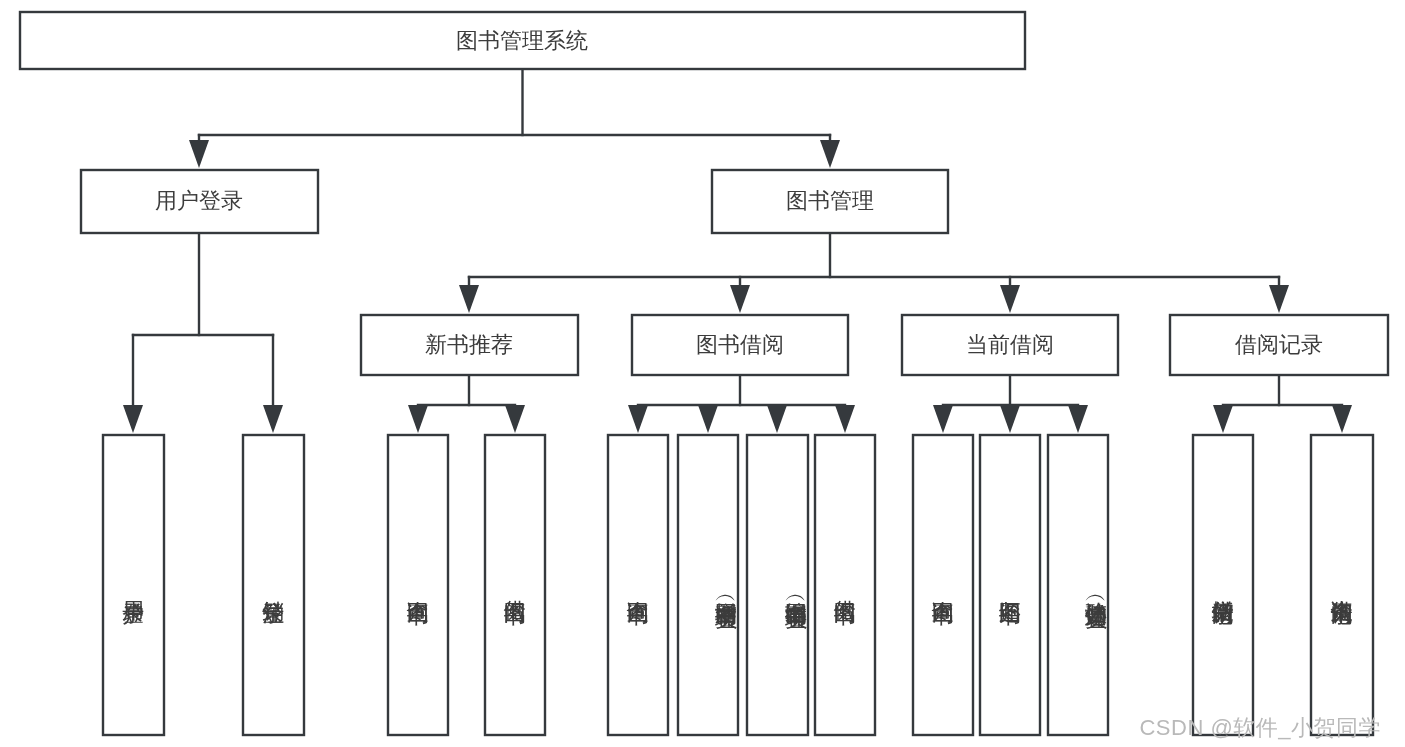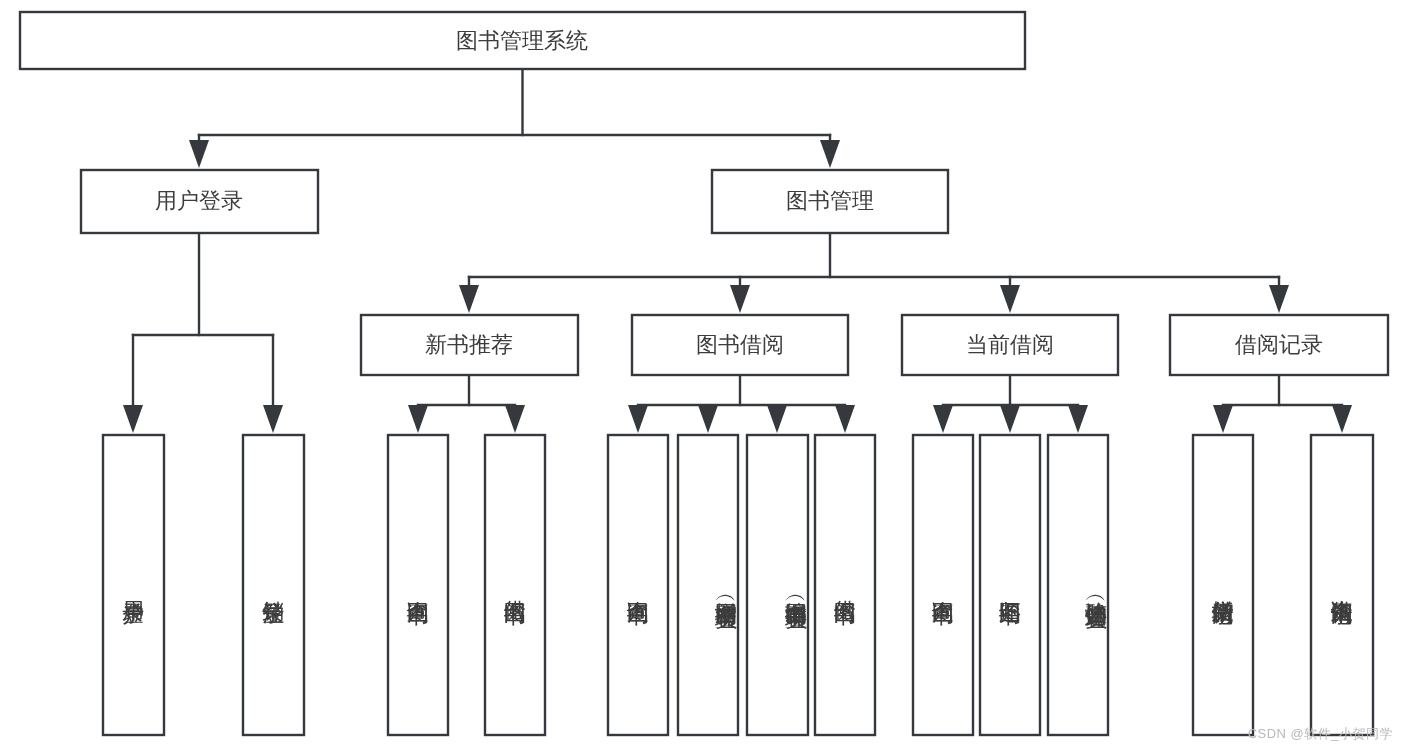--- a/index.html
+++ b/index.html
@@ -59,24 +59,24 @@
     color: #3c3c3c;
     letter-spacing: 1px;
     display: flex;
     align-items: center;
     justify-content: center;
     white-space: nowrap;
     user-select: none;
   }
   .watermark {
     position: absolute;
-    right: 12px;
+    right: 24px;
     bottom: 4px;
     font-family: "Liberation Sans", "DejaVu Sans", sans-serif;
-    font-size: 13px;
+    font-size: 22px;
     color: #b9b9b9;
     letter-spacing: 0.5px;
     white-space: nowrap;
   }
 </style>
 </head>
 <body>
 
 <div id="diagram-root">
 

